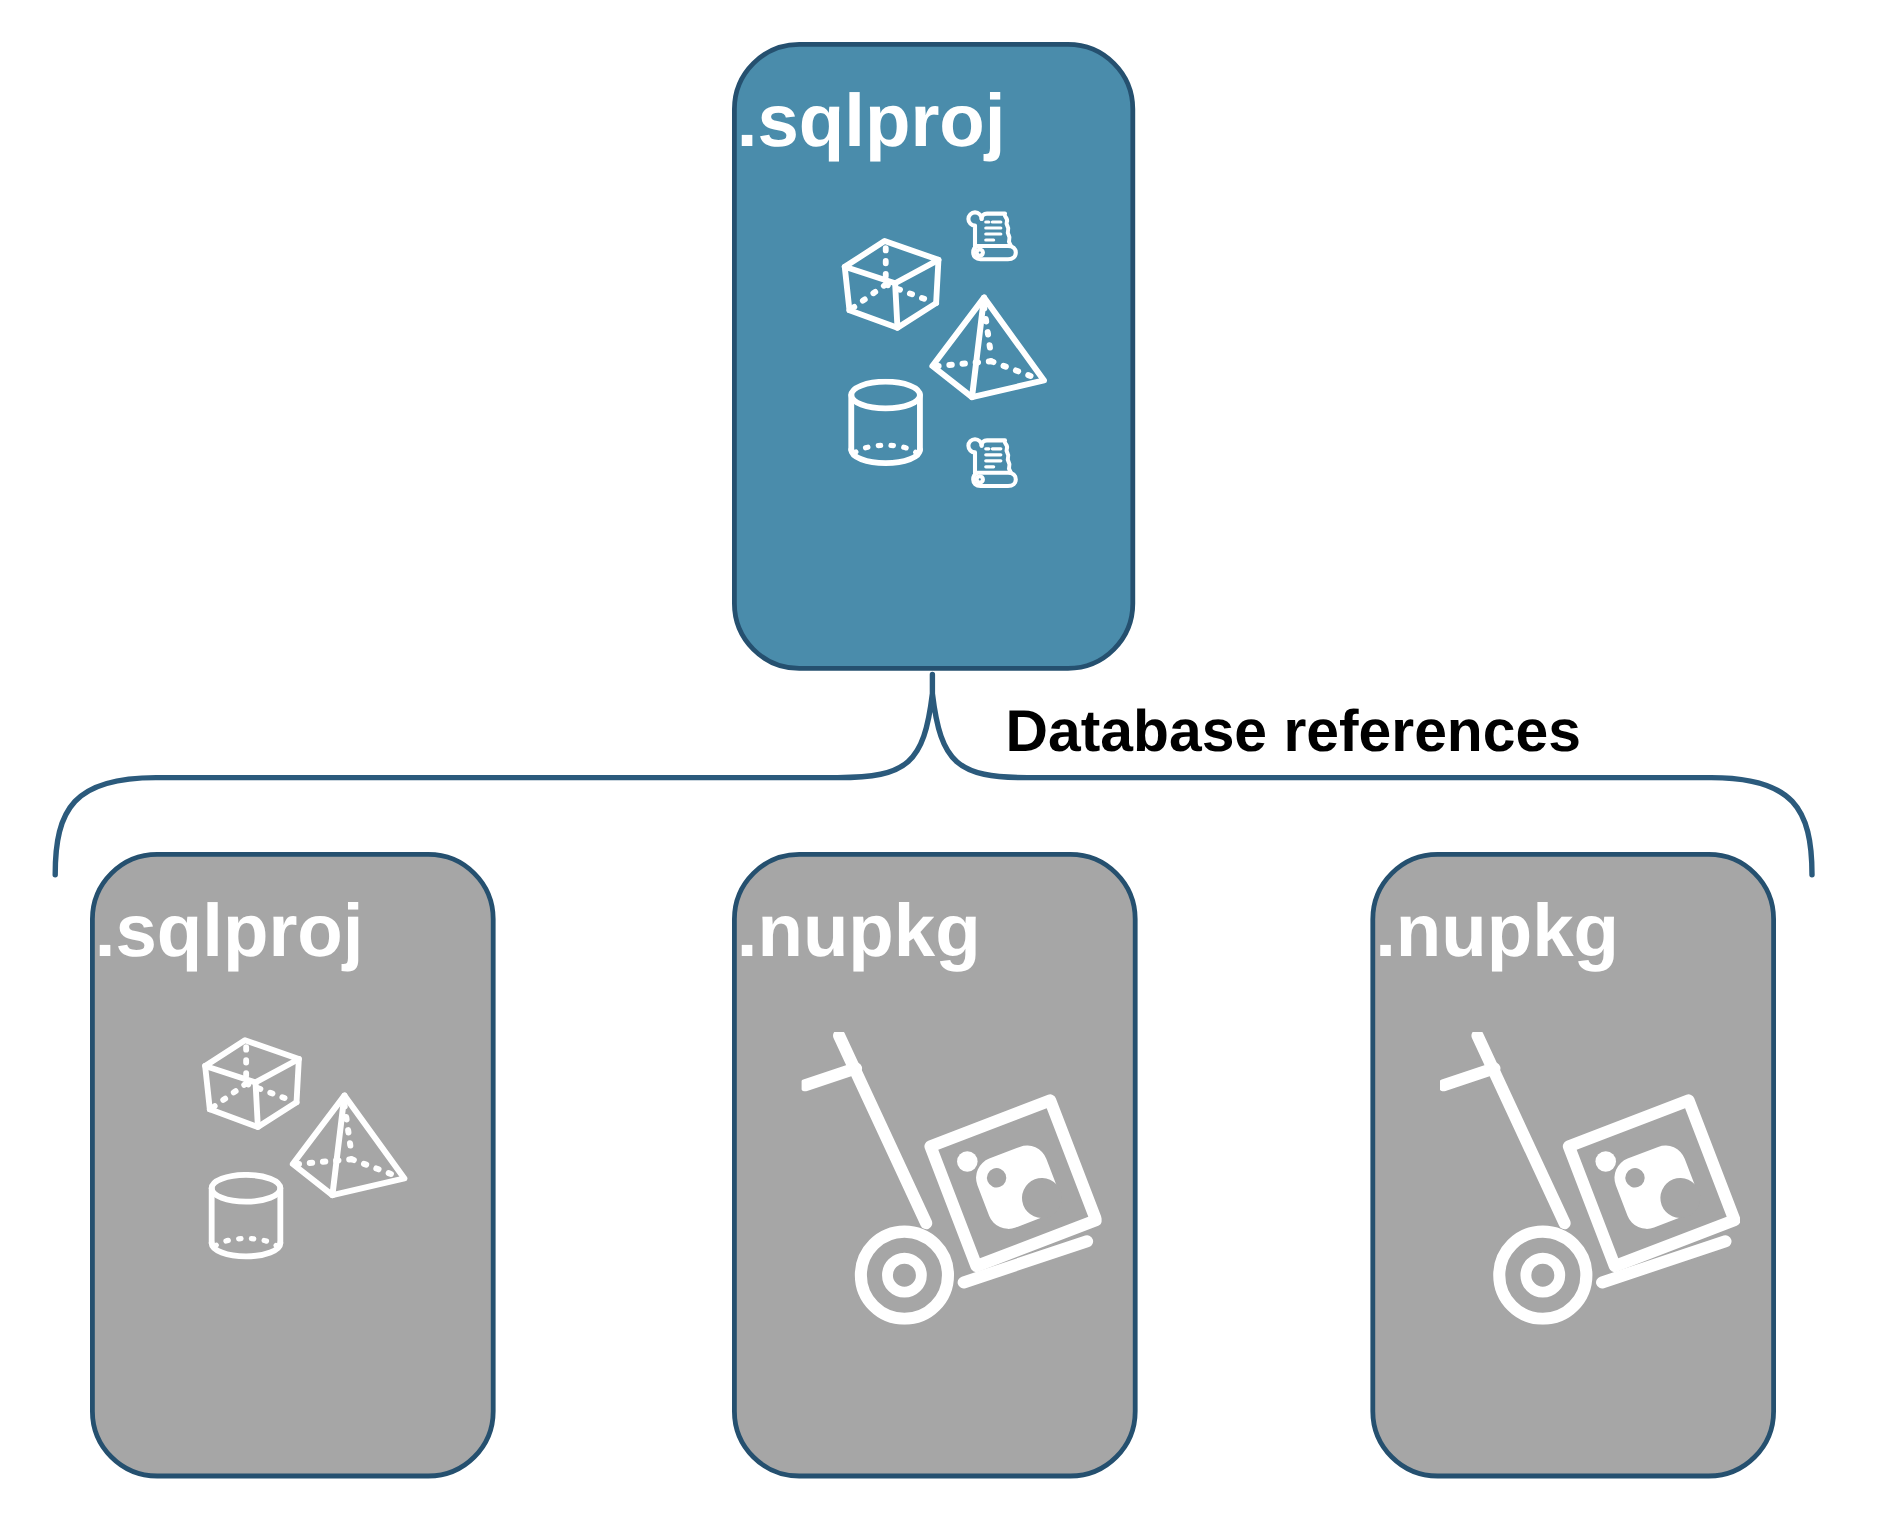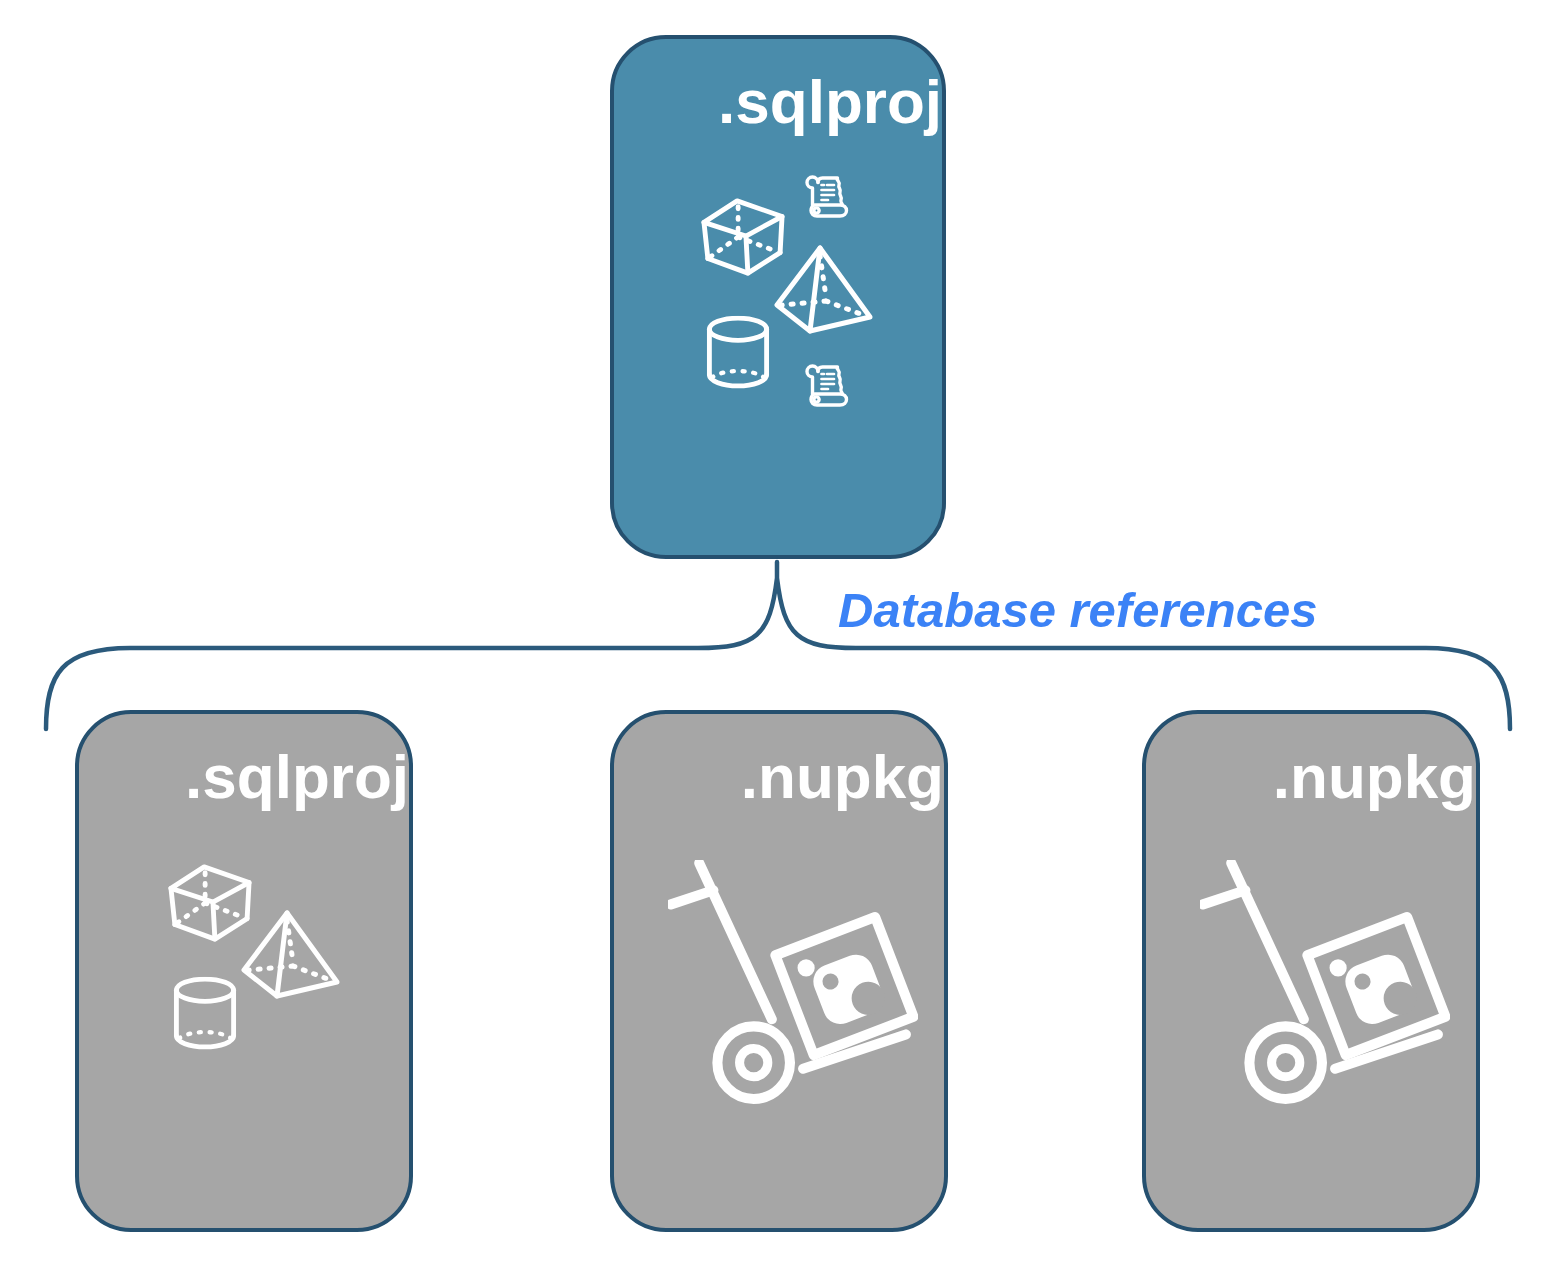--- a/index.html
+++ b/index.html
@@ -25,34 +25,33 @@
   .node-child {
     top: 710px;
     width: 338px; height: 522px;
     background: #a6a6a6;
   }
   .child-0 { left: 75px; }
   .child-1 { left: 610px; }
   .child-2 { left: 1142px; }
   .node-label {
     margin-top: 32px;
-    text-align: right;
+    text-align: left;
     font-size: 62px;
     font-weight: 700;
     line-height: 1;
     color: #ffffff;
   }
   .edge-label {
     position: absolute;
     left: 838px; top: 582px;
     font-size: 49px;
     font-weight: 700;
-    color: #3b82f6;
+    color: #000000;
     white-space: nowrap;
-    font-style: italic;
   }
   .brace-svg {
     position: absolute;
     left: 0; top: 0;
     width: 1566px; height: 1274px;
   }
   .ic { position: absolute; overflow: visible; }
   
   .root-cube     { left: 86px;  top: 157px; width: 86px;  height: 82px; }
   .root-scroll-1 { left: 186px; top: 133px; width: 52px;  height: 50px; }

